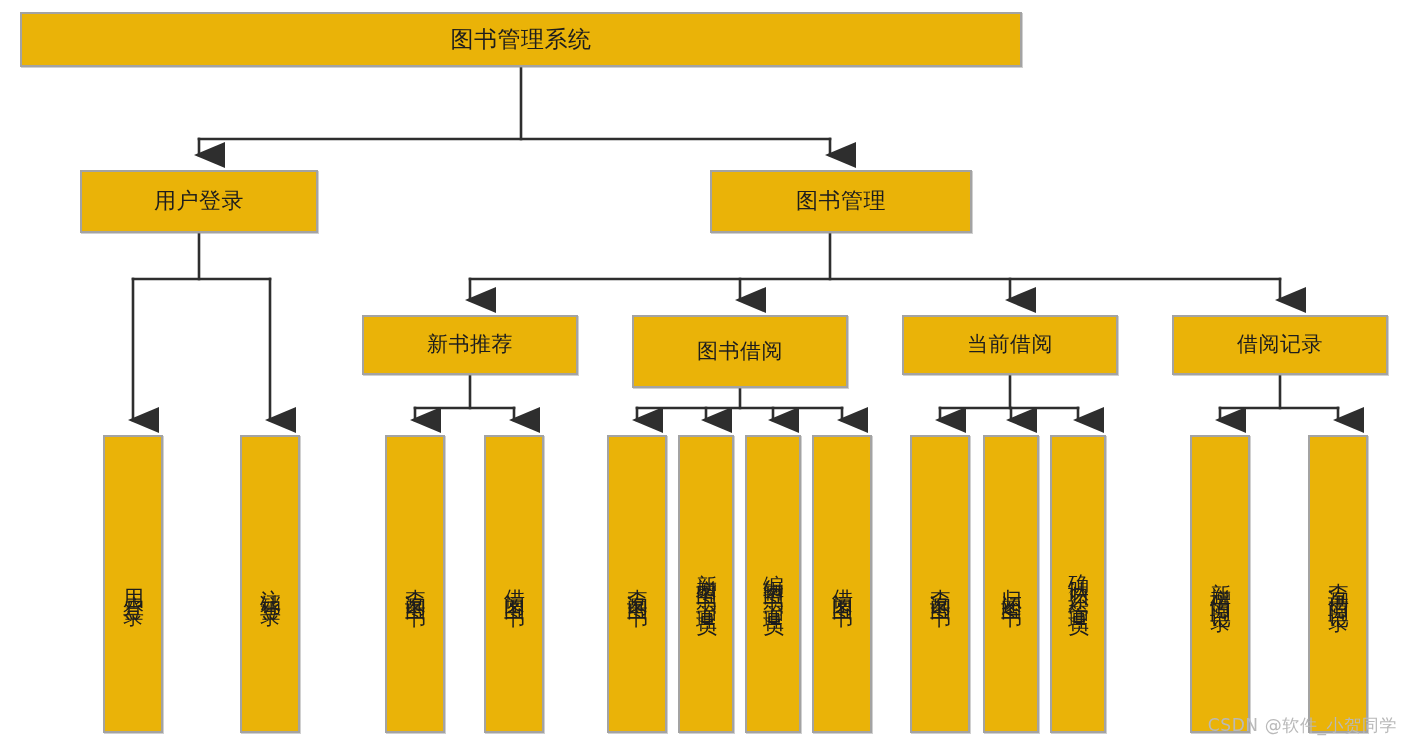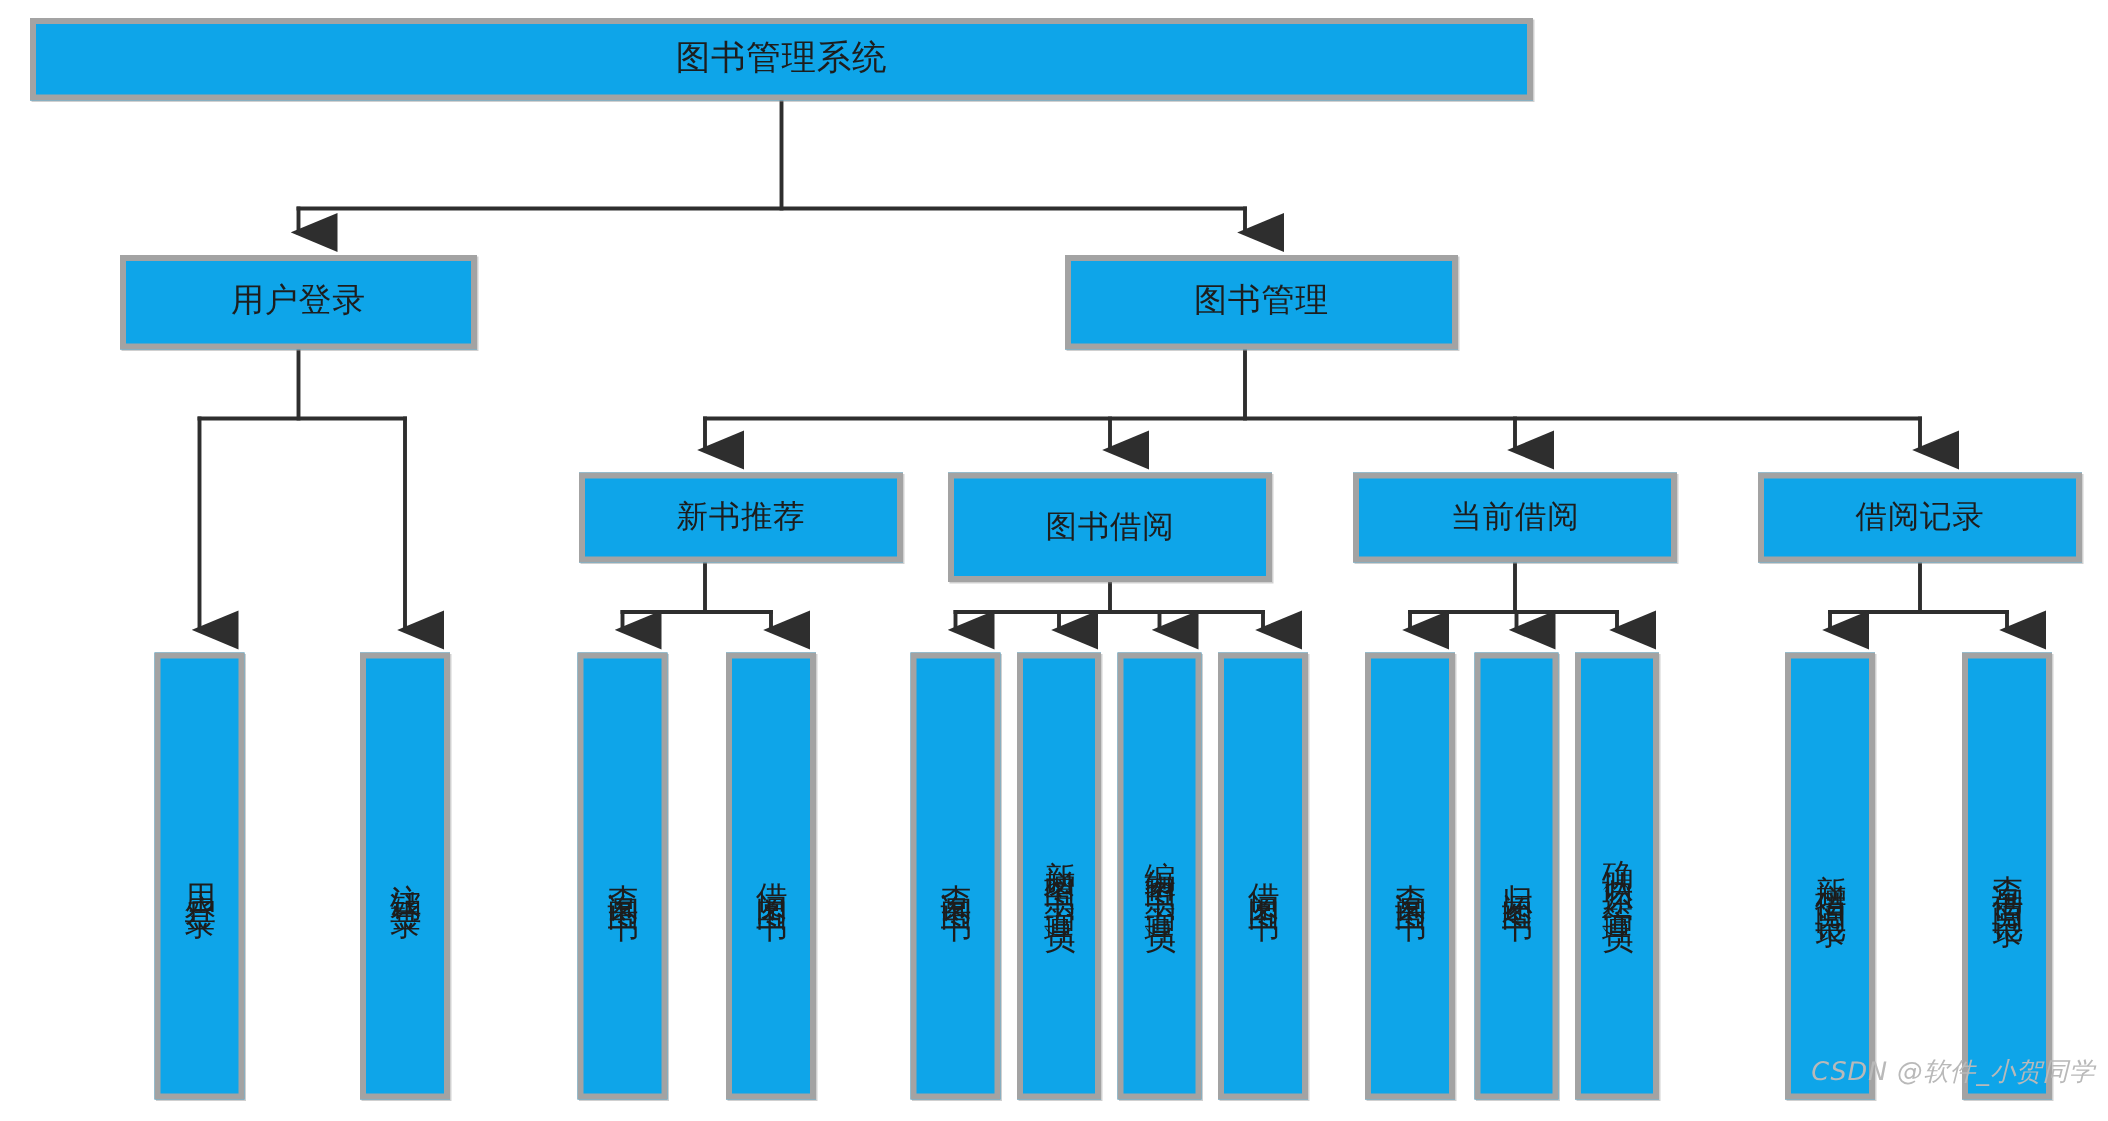--- a/index.html
+++ b/index.html
@@ -21,22 +21,22 @@
     position: absolute;
     left: 0;
     top: 0;
     width: 1405px;
     height: 747px;
     pointer-events: none;
   }
   .node {
     position: absolute;
     box-sizing: border-box;
-    border: 4px solid #a3a3a3;
-    background: #0ea5e9;
+    border: 2px solid #a3a3a3;
+    background: #eab308;
     display: flex;
     align-items: center;
     justify-content: center;
     color: #1d1d1d;
     box-shadow: 1px 1px 0 rgba(150,150,150,0.45);
   }
   .node .lbl {
     display: block;
     text-align: center;
     line-height: 1.12;
@@ -55,27 +55,26 @@
     text-orientation: upright;
     font-size: 21px;
     line-height: 1.0;
     letter-spacing: 6px;
     white-space: nowrap;
     max-height: 282px;
   }
   .watermark {
     position: absolute;
     right: 8px;
-    bottom: 21px;
+    bottom: 10px;
     font-size: 17px;
     color: #b9b9b9;
     letter-spacing: 0.6px;
     white-space: nowrap;
     user-select: none;
-    font-style: italic;
   }
 </style>
 </head>
 <body>
 
 <div id="canvas">
 
   <svg id="wires" viewBox="0 0 1405 747" xmlns="http://www.w3.org/2000/svg">
     <defs>
       <marker id="arrow" viewBox="0 0 12 12" refX="6" refY="10" markerWidth="12" markerHeight="12" orient="auto-start-reverse">
@@ -131,21 +130,21 @@
     <span class="lbl">图书管理系统</span>
   </div>
 
   <div class="node lvl1" style="left:80px; top:170px; width:238px; height:63px;">
     <span class="lbl">用户登录</span>
   </div>
   <div class="node lvl1" style="left:710px; top:170px; width:262px; height:63px;">
     <span class="lbl">图书管理</span>
   </div>
 
-  <div class="node lvl2" style="left:362px; top:315px; width:216px; height:60px;margin-left:24px;">
+  <div class="node lvl2" style="left:362px; top:315px; width:216px; height:60px;">
     <span class="lbl">新书推荐</span>
   </div>
   <div class="node lvl2" style="left:632px; top:315px; width:216px; height:73px;">
     <span class="lbl">图书借阅</span>
   </div>
   <div class="node lvl2" style="left:1172px; top:315px; width:216px; height:60px;">
     <span class="lbl">借阅记录</span>
   </div>
   <div class="node lvl2" style="left:902px; top:315px; width:216px; height:60px;">
     <span class="lbl">当前借阅</span>

